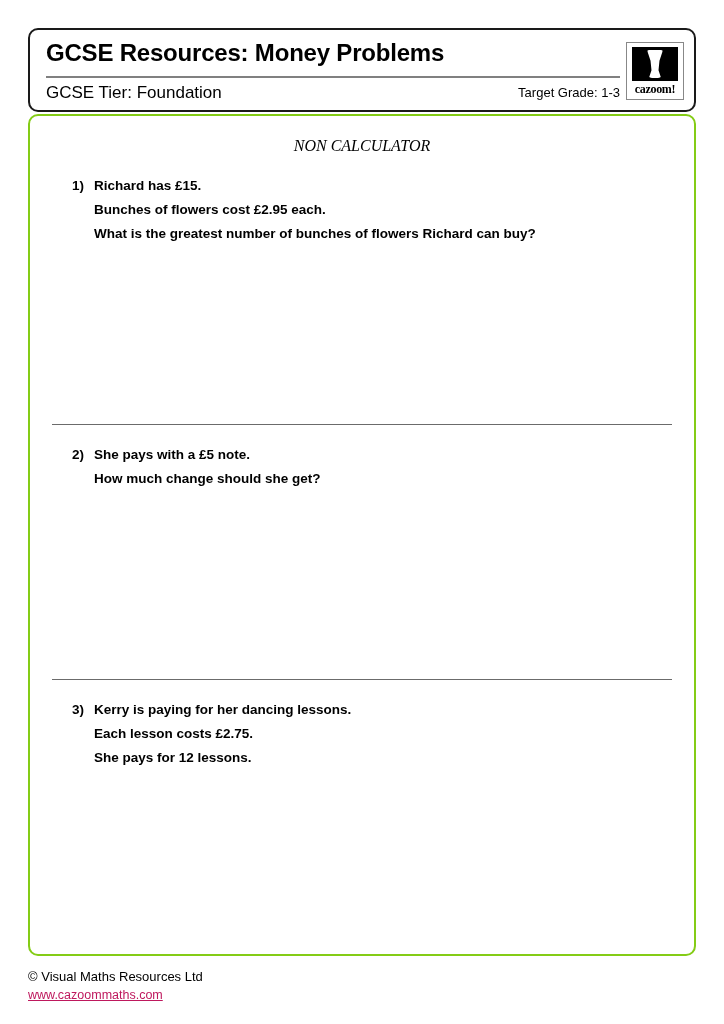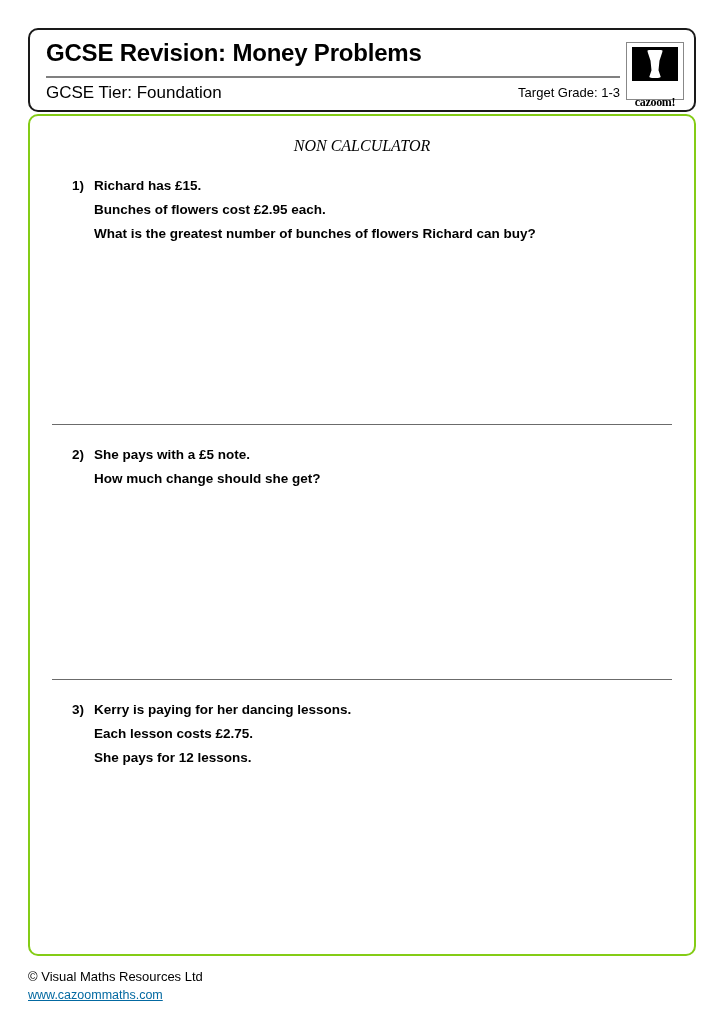--- a/index.html
+++ b/index.html
@@ -119,21 +119,21 @@
     top: 3px;
     width: 16px;
     height: 28px;
     margin-left: -8px;
     background: #ffffff;
     border-radius: 2px 2px 5px 5px;
     clip-path: polygon(0% 0%, 100% 0%, 78% 38%, 72% 72%, 88% 100%, 12% 100%, 28% 72%, 22% 38%);
   }
 
   .logo-word {
-    margin-top: 14px;
+    margin-top: 1px;
     text-align: center;
     font-family: "Liberation Serif", serif;
     font-weight: bold;
     font-size: 12px;
     line-height: 14px;
     letter-spacing: -0.3px;
     color: #000000;
   }
 
   
@@ -219,21 +219,21 @@
     font-size: 13px;
     line-height: 17px;
     white-space: nowrap;
   }
 
   .site-link {
     display: inline-block;
     margin-top: 1px;
     font-size: 12.5px;
     line-height: 17px;
-    color: #0369a1;
+    color: #be185d;
     text-decoration: underline;
     white-space: nowrap;
     cursor: pointer;
   }
 
   .footer-right {
     position: absolute;
     right: 4px;
     top: 18px;
     font-size: 13px;
@@ -252,21 +252,21 @@
 </style>
 </head>
 <body>
 
 <div class="page">
 
   <div class="header-box">
     <div class="header-inner">
 
       <div class="title-row">
-        <div class="worksheet-title">GCSE Revision: Money Problems</div>
+        <div class="worksheet-title">GCSE Resources: Money Problems</div>
       </div>
 
       <div class="title-rule"></div>
 
       <div class="meta-row">
         <div class="tier-label">GCSE Tier: Foundation</div>
         <div class="grade-label">Target Grade: 1-3</div>
       </div>
 
       <div class="logo-box">

